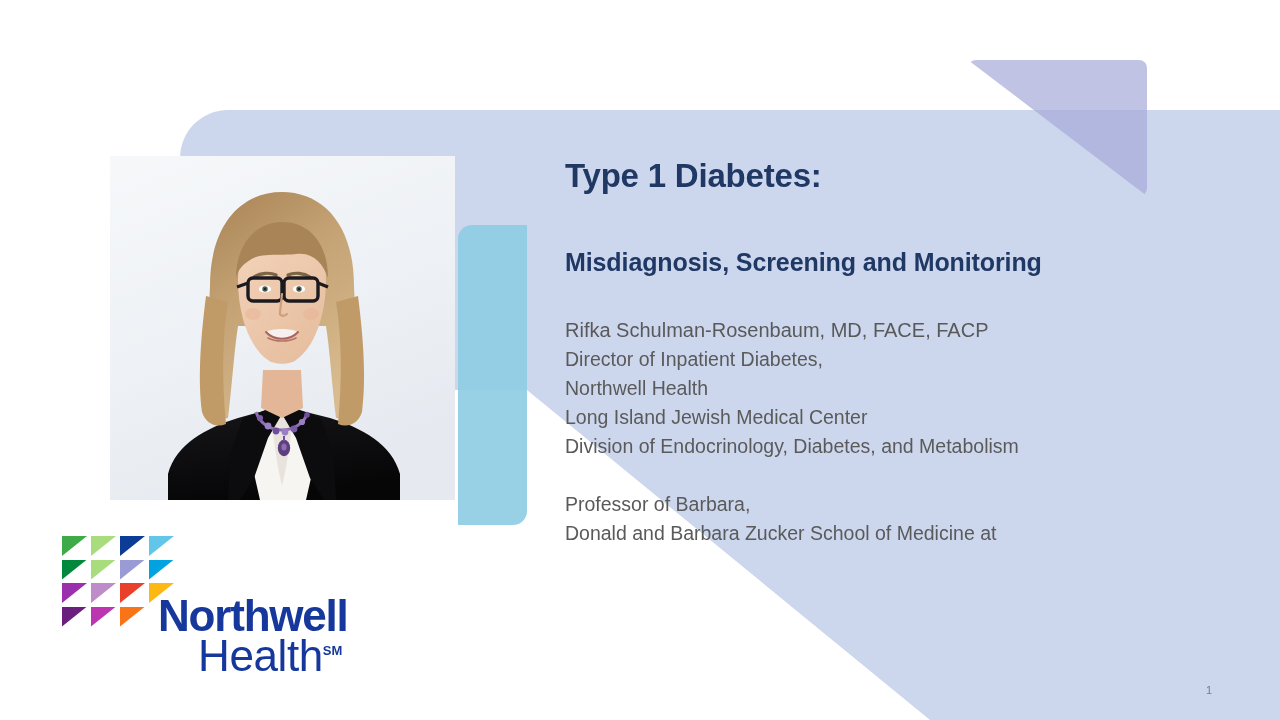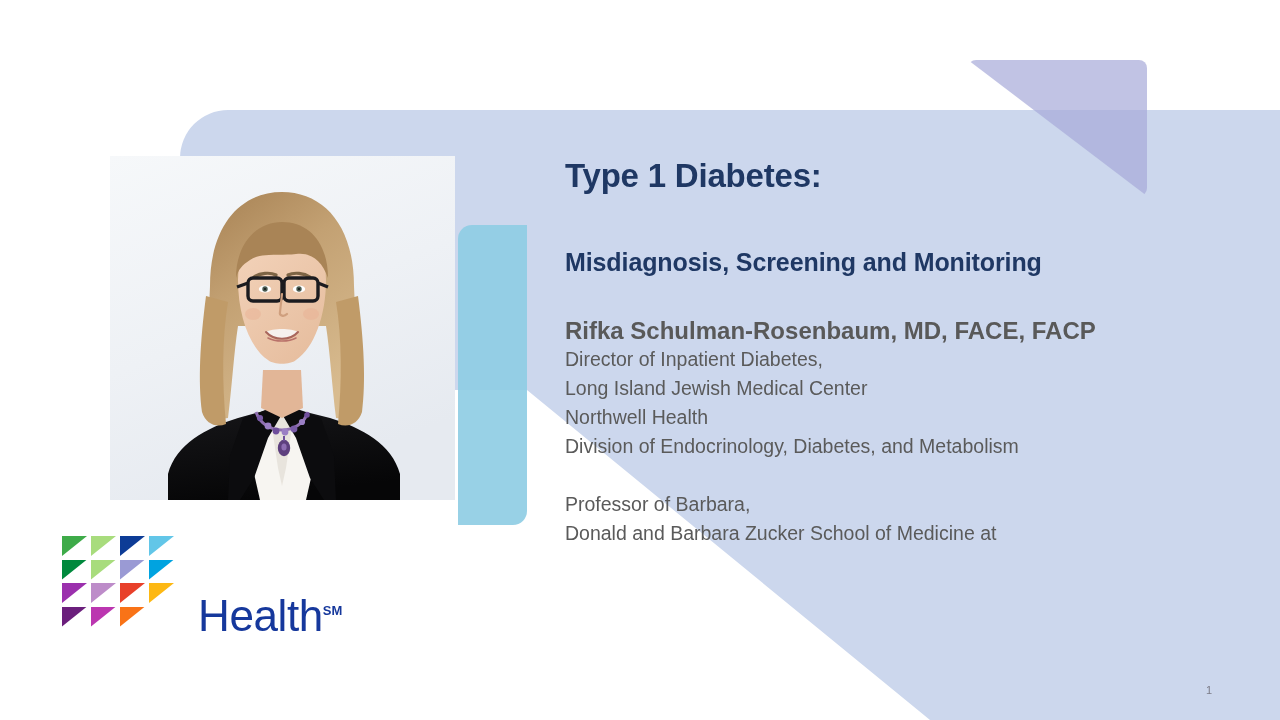--- a/index.html
+++ b/index.html
@@ -93,21 +93,21 @@
   }
   #title .t-main { display:block; font-size:33px; line-height:1.3; letter-spacing:-0.2px;margin-top:8px; }
   #title .t-sub  { display:block; font-size:25px; line-height:1.58; letter-spacing:-0.1px;margin-top:45px; }
 
   #credits {
     position:absolute; left:565px; top:316px; width:640px;
     color:#5a5a5a;
     font-size:19.5px;
     line-height:29px;
   }
-  #credits .name { font-weight:bold; color:#595959; font-size:24px; }
+  #credits .name { font-weight:normal; color:#595959; font-size:20px; }
   #credits .blank { display:block; height:29px; }
 
   #slide-number {
     position:absolute; left:1206px; top:684px;
     font-size:11px; color:#7b7b87;
   }
 </style>
 </head>
 <body>
 
@@ -226,34 +226,35 @@
         <div class="tri" style="background: rgb(155, 48, 173);"></div>
         <div class="tri" style="background: rgb(189, 140, 201);"></div>
         <div class="tri" style="background: rgb(232, 64, 42);"></div>
         <div class="tri" style="background: rgb(253, 184, 19);"></div>
         <div class="tri" style="background: rgb(107, 31, 124);"></div>
         <div class="tri" style="background: rgb(187, 54, 176);"></div>
         <div class="tri" style="background: rgb(249, 115, 23);"></div>
         <div class="tri" style="background: transparent;"></div>
       </div>
     <div id="logo-word">
+      <span class="l1">Northwell</span>
       <span class="l2"><span>Health</span><span class="sm">SM</span></span>
     </div>
   </div>
 
   <div id="title">
     <span class="t-main">Type 1 Diabetes:</span>
     <span class="t-sub">Misdiagnosis, Screening and Monitoring</span>
   </div>
 
   <div id="credits">
     <div class="name">Rifka Schulman-Rosenbaum, MD, FACE, FACP</div>
     <div>Director of Inpatient Diabetes,</div>
+    <div>Northwell Health</div>
     <div>Long Island Jewish Medical Center</div>
-    <div>Northwell Health</div>
     <div>Division of Endocrinology, Diabetes, and Metabolism</div>
     <span class="blank"></span>
     <div>Professor of Barbara,</div>
     <div>Donald and Barbara Zucker School of Medicine at</div>
   </div>
 
   <div id="slide-number">1</div>
 
 </div>
 

